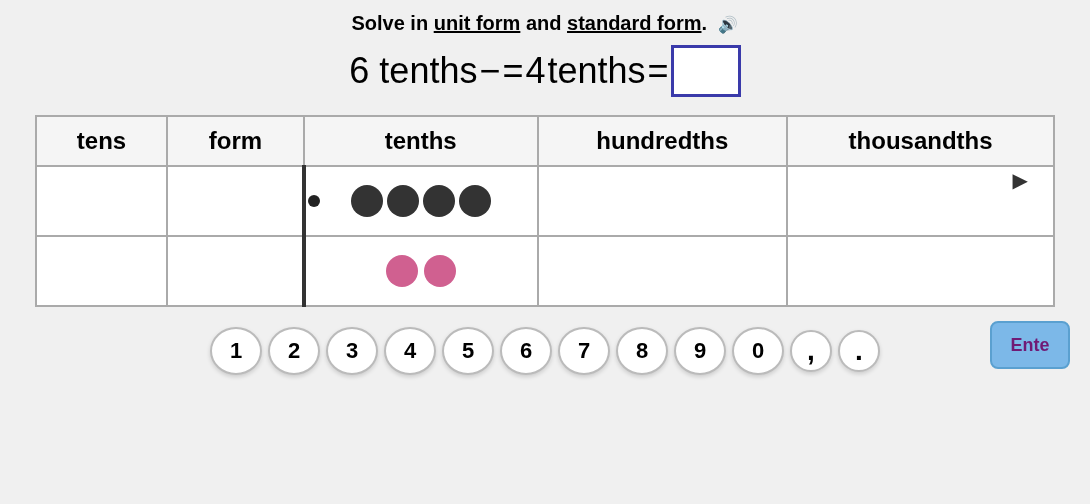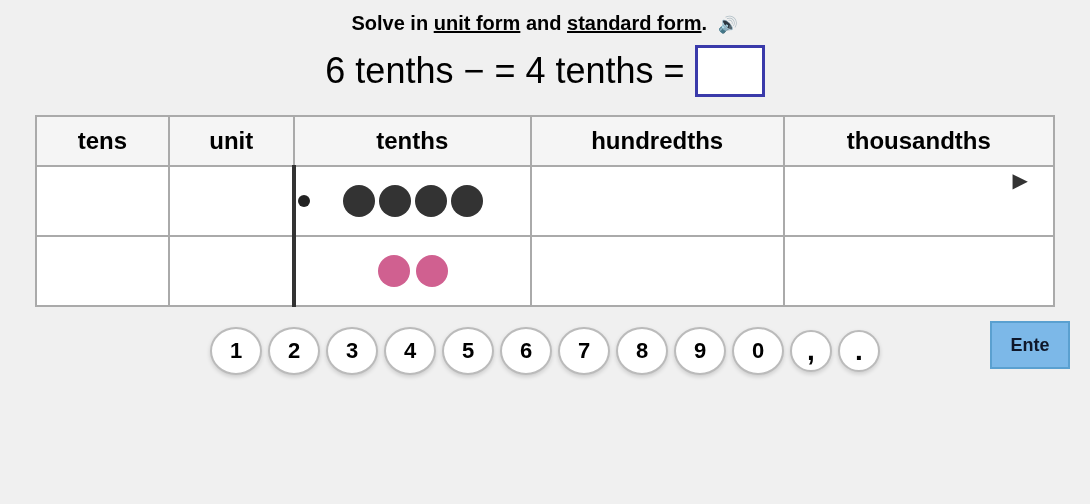--- a/index.html
+++ b/index.html
@@ -35,21 +35,21 @@
     .instruction span.underline {
       text-decoration: underline;
     }
 
     .equation-row {
       display: flex;
       align-items: center;
       font-size: 36px;
       font-weight: normal;
       margin-bottom: 18px;
-      gap: 10px;
+      gap: 2px;
     }
 
     .equation-row .answer-box {
       width: 70px;
       height: 52px;
       border: 3px solid #3a3aaa;
       background: white;
       display: inline-block;
     }
 
@@ -152,33 +152,33 @@
 
     .key-btn.small {
       width: 42px;
       height: 42px;
       font-size: 28px;
     }
 
     .enter-btn {
       background: #7cb8e8;
       border: 2px solid #5aa0d0;
-      border-radius: 0;
+      border-radius: 8px;
       width: 80px;
       height: 48px;
       font-size: 18px;
       font-weight: bold;
       display: flex;
       align-items: center;
       justify-content: center;
       cursor: pointer;
       position: absolute;
       right: 20px;
       bottom: 14px;
-      color: #0f172a;
+      color: #701a75;
     }
 
     .bottom-area {
       position: relative;
       width: 100%;
       display: flex;
       align-items: center;
       justify-content: center;
     }
 
@@ -213,21 +213,21 @@
     <span>4</span>
     <span>tenths</span>
     <span>=</span>
     <div class="answer-box"></div>
   </div>
 
   <table class="place-value-table">
     <thead>
       <tr>
         <th>tens</th>
-        <th>unit</th>
+        <th>form</th>
         <th>tenths</th>
         <th>hundredths</th>
         <th>thousandths</th>
       </tr>
     </thead>
     <tbody>
 
       <tr>
         <td></td>
         <td></td>

